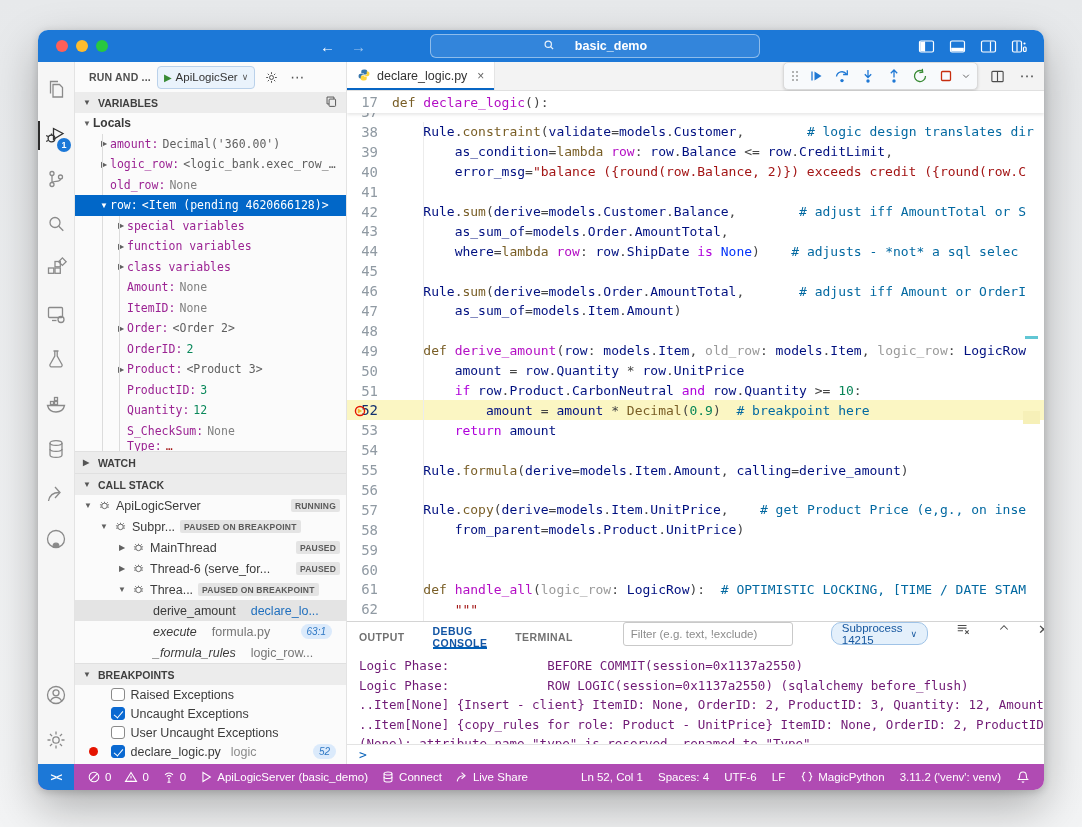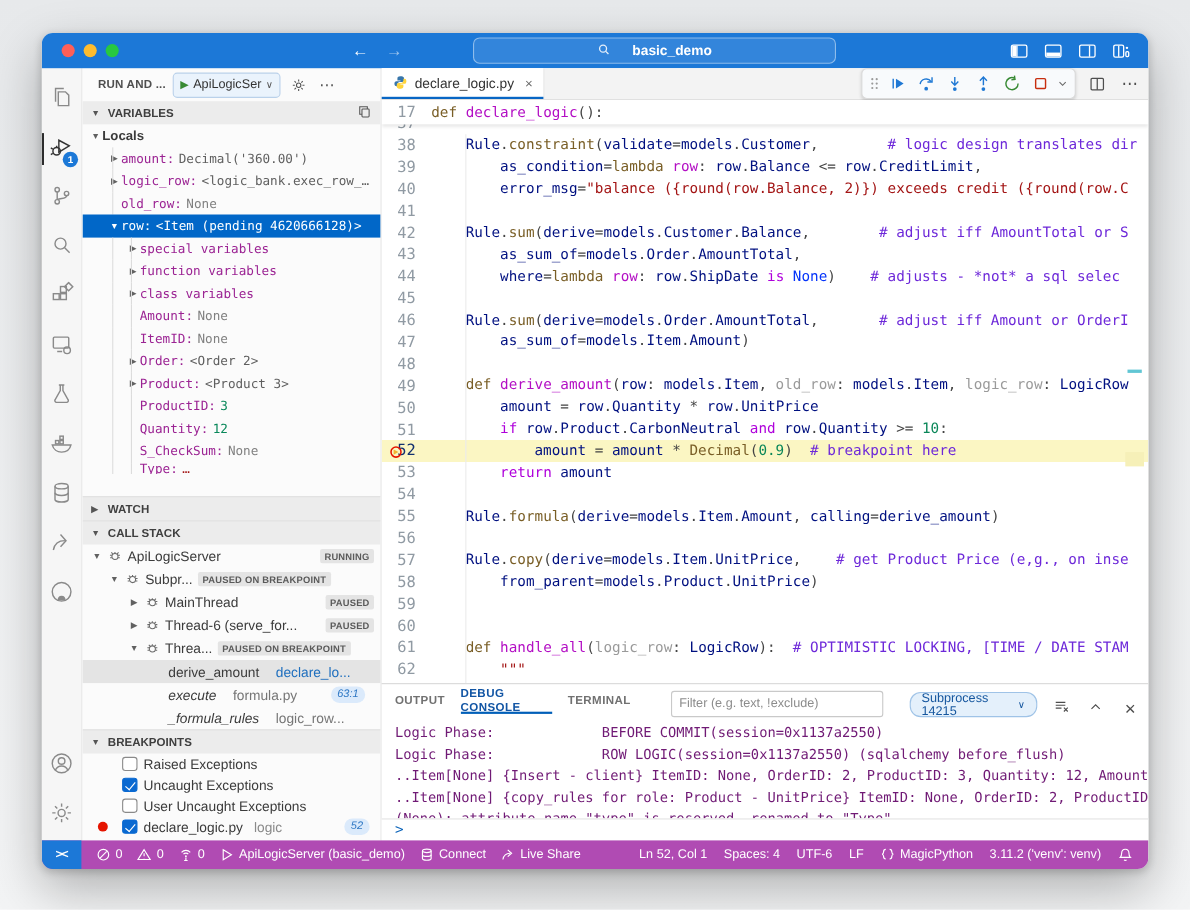--- a/index.html
+++ b/index.html
@@ -80,29 +80,29 @@
   .ebtn{width:22px;height:22px;display:flex;align-items:center;justify-content:center;color:#4d4d4d;font-size:15px;}
   .editor{flex:0 0 530px;position:relative;background:#fff;overflow:hidden;font-family:"DejaVu Sans Mono",monospace;}
   .sticky{height:22px;display:flex;align-items:center;background:#fff;box-shadow:0 2px 3px rgba(0,0,0,.09);position:relative;z-index:3;}
   .cl{height:19.9px;display:flex;align-items:center;position:relative;}
   .cl.partial{height:9px;overflow:hidden;}
   .cl.partial .inner{margin-top:-11px;display:flex;align-items:center;height:19.9px;width:100%;}
   .cl.hl{background:#fbf6c3;}
   .ln{width:45px;flex:0 0 auto;text-align:right;padding-right:14px;box-sizing:border-box;color:#909aa3;font-size:14px;}
   .hl .ln{color:#13316e;}
   .ctext{white-space:pre;font-size:13px;color:#3b3b3b;flex:1;overflow:hidden;}
-  .tk-com{color:#6d28d9}.tk-str{color:#a31515}.tk-kw{color:#af00db}.tk-fn{color:#795E26}.tk-call{color:#795E26}
+  .tk-com{color:#0369a1}.tk-str{color:#a31515}.tk-kw{color:#af00db}.tk-fn{color:#795E26}.tk-call{color:#795E26}
   .tk-defname{color:#b30ec4}.tk-const{color:#0433fa}.tk-num{color:#098658}.tk-id{color:#001080}.tk-dim{color:#9a9a9a}.tk-pn{color:#444}
   .bpicon{position:absolute;left:6px;top:3px;width:14px;height:14px;}
   .indent-guide{position:absolute;left:76px;top:31px;bottom:0;width:1px;background:#ececec;z-index:1;}
   .ovr-cyan{position:absolute;right:6px;top:245px;width:13px;height:3px;background:#61c6d4;z-index:4;}
   .ovr-yellow{position:absolute;right:4px;top:320px;width:17px;height:13px;background:#f6f0b8;z-index:4;}
   
   .panel{flex:1 1 auto;border-top:1px solid #d4d4d4;display:flex;flex-direction:column;min-height:0;background:#fff;}
-  .panel-head{height:30px;display:flex;align-items:flex-end;padding:0 8px 0 12px;gap:14px;flex:0 0 auto;}
+  .panel-head{height:30px;display:flex;align-items:flex-start;padding:0 8px 0 12px;gap:28px;flex:0 0 auto;}
   .ptab{font-size:10.5px;letter-spacing:.4px;color:#717171;height:30px;display:flex;align-items:center;position:relative;font-weight:bold;}
   .ptab.active{color:#1255a4;}
   .ptab.active:after{content:"";position:absolute;left:0;right:0;bottom:3px;height:2px;background:#005fb8;}
   .pfilter{width:208px;height:22px;border:1px solid #c9c9c9;border-radius:3px;font-size:11.5px;padding:0 7px;color:#333;font-family:"Liberation Sans",sans-serif;background:#fff;margin-left:22px;}
   .pfilter::placeholder{color:#8c8c8c;}
   .psel{display:flex;align-items:center;gap:8px;border:1px solid #9fc3e7;background:#e4f0fb;color:#15569e;border-radius:10px;height:21px;padding:0 10px;font-size:11.5px;margin-left:10px;}
   .picon{color:#4d4d4d;font-size:12px;width:20px;text-align:center;}
   .console{flex:1 1 auto;overflow:hidden;padding:4px 0 0 12px;}
   .conline{font-family:"DejaVu Sans Mono",monospace;font-size:12.5px;line-height:19.5px;color:#701a75;white-space:pre;overflow:hidden;}
   .repl{height:19px;border-top:1px solid #e3e3e3;display:flex;align-items:center;padding-left:12px;flex:0 0 auto;background:#fff;}
@@ -335,20 +335,27 @@
             <span class="tw"></span>
             <span class="vname">ItemID:</span>
             <span class="vval none">None</span>
           </div>
           <div class="vrow" style="padding-left: 40px;">
             <span class="guide" style="left: 27px;"></span>
             <span class="guide" style="left: 44px;"></span>
             <span class="tw">▶</span>
             <span class="vname">Order:</span>
             <span class="vval obj">&lt;Order 2&gt;</span>
+          </div>
+          <div class="vrow" style="padding-left: 40px;">
+            <span class="guide" style="left: 27px;"></span>
+            <span class="guide" style="left: 44px;"></span>
+            <span class="tw"></span>
+            <span class="vname">OrderID:</span>
+            <span class="vval num">2</span>
           </div>
           <div class="vrow" style="padding-left: 40px;">
             <span class="guide" style="left: 27px;"></span>
             <span class="guide" style="left: 44px;"></span>
             <span class="tw">▶</span>
             <span class="vname">Product:</span>
             <span class="vval obj">&lt;Product 3&gt;</span>
           </div>
           <div class="vrow" style="padding-left: 40px;">
             <span class="guide" style="left: 27px;"></span>

